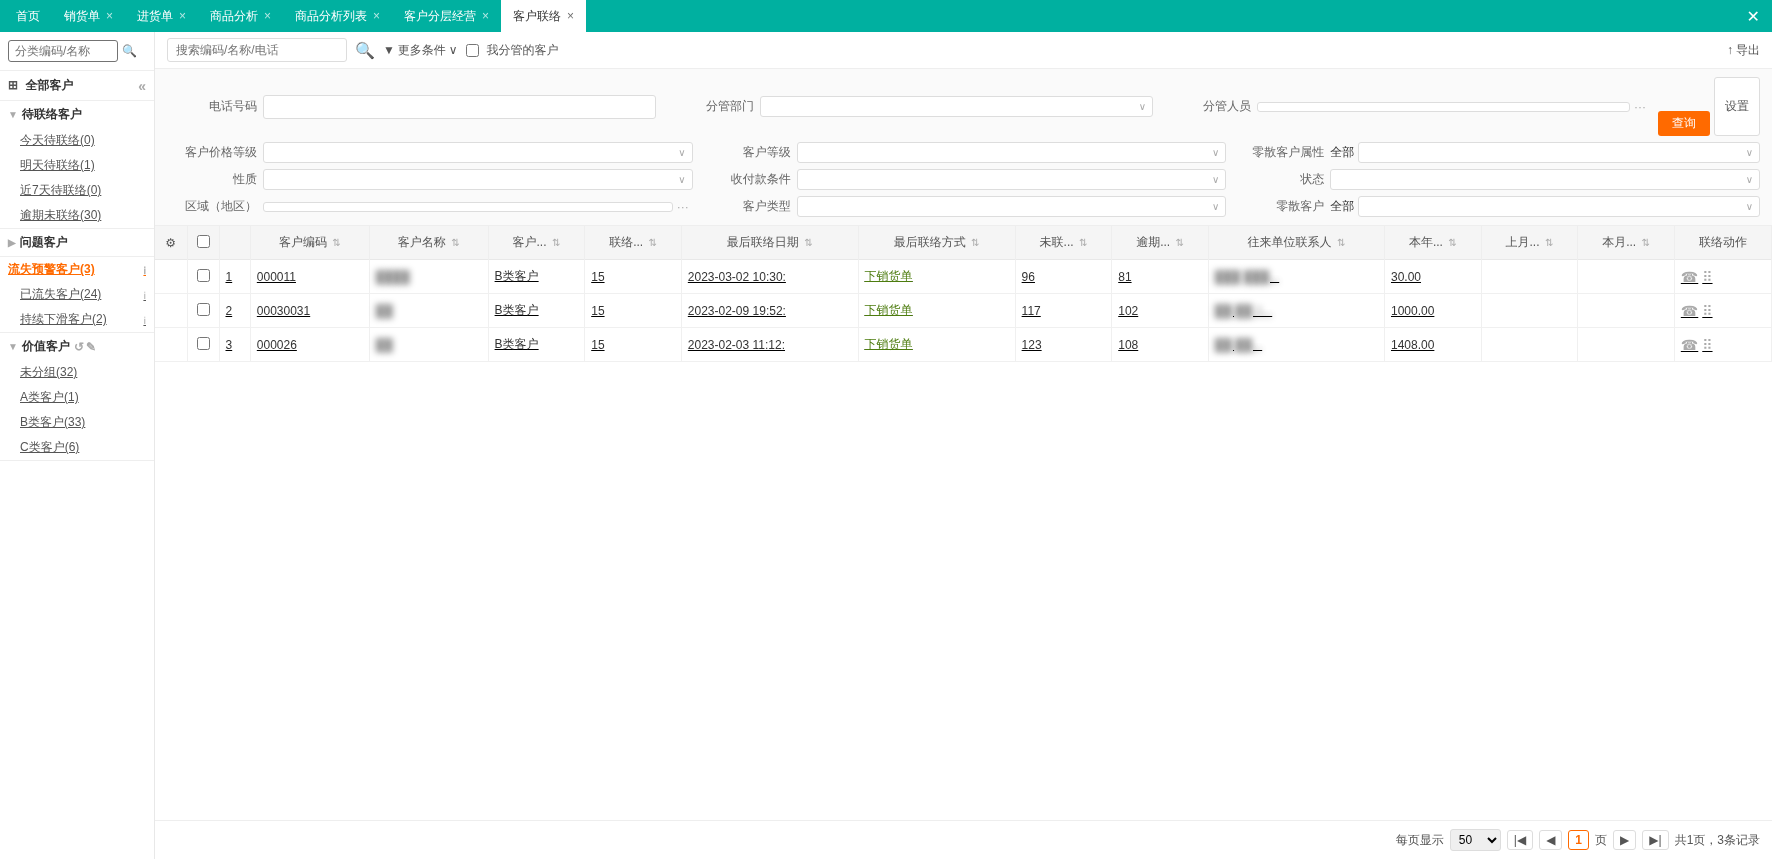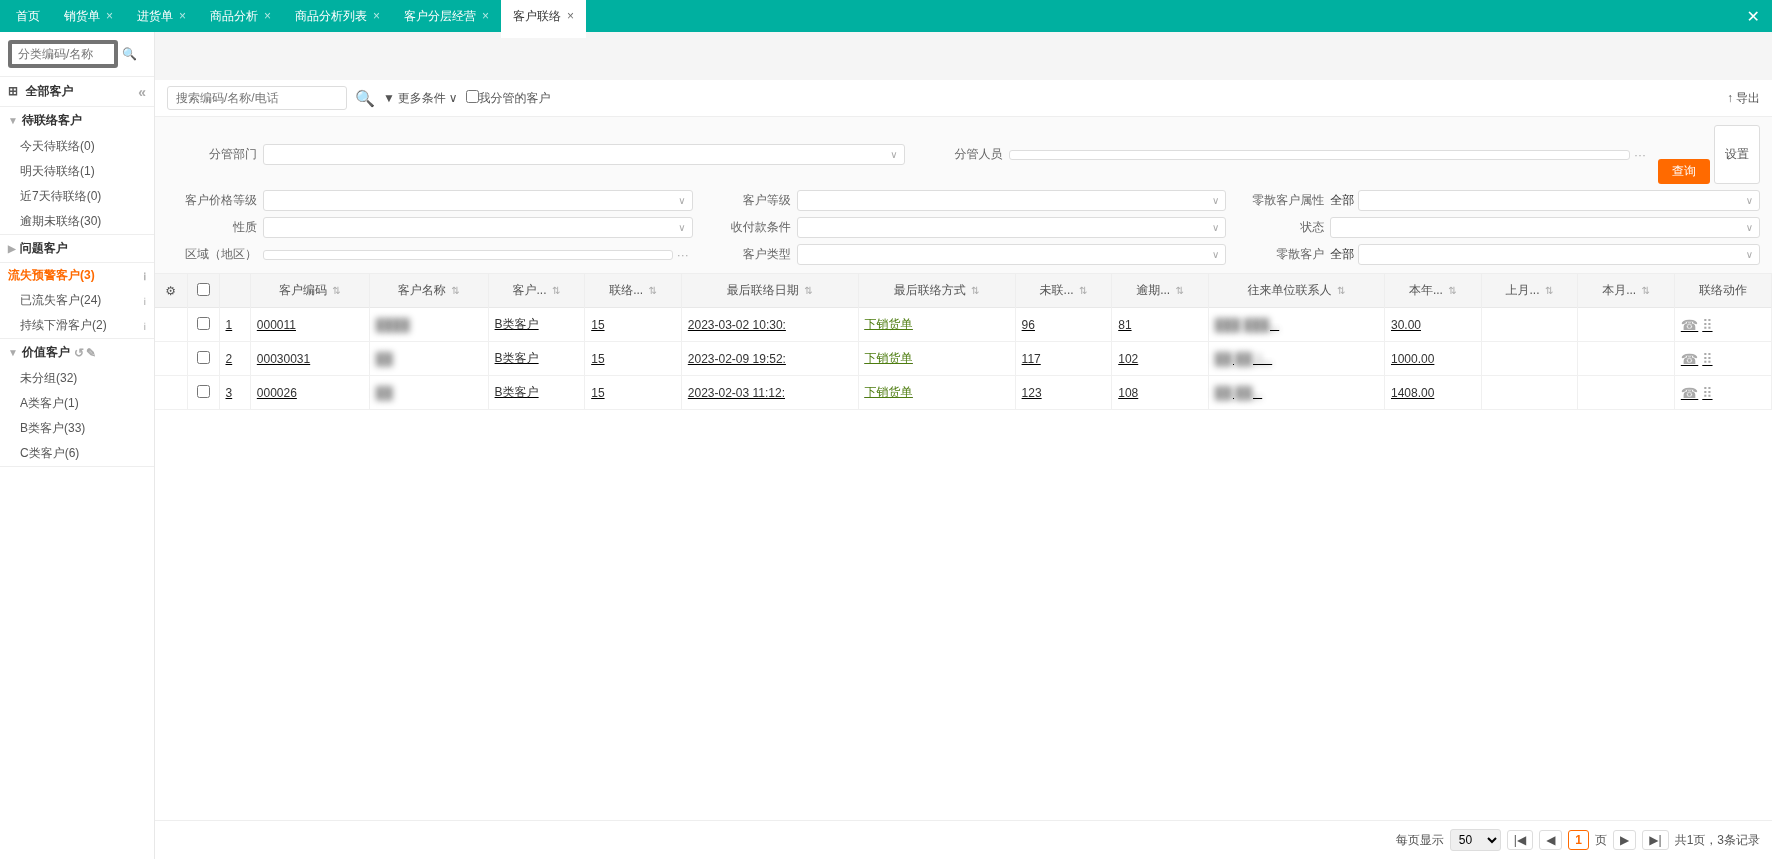--- a/index.html
+++ b/index.html
@@ -57,21 +57,21 @@
       overflow-y: auto;
       flex-shrink: 0;
     }
     .sidebar-search {
       display: flex;
       align-items: center;
       padding: 8px;
       border-bottom: 1px solid #eee;
     }
     .sidebar-search input {
-      border: 4px solid #737373;
+      border: 1px solid #737373;
       border-radius: 3px;
       padding: 3px 6px;
       width: 110px;
       font-size: 12px;
       outline: none;
     }
     .sidebar-search .search-icon {
       margin-left: 4px;
       color: #aaa;
       cursor: pointer;
@@ -103,20 +103,21 @@
       cursor: pointer;
     }
     .sidebar-group-header .arrow { margin-right: 4px; color: #aaa; font-size: 10px; }
     .sidebar-group-item {
       padding: 4px 8px 4px 20px;
       color: #555;
       cursor: pointer;
       display: flex;
       align-items: center;
       justify-content: space-between;
+      text-decoration: underline;
     }
     .sidebar-group-item.active {
       color: #ff6a00;
       font-weight: bold;
     }
     .sidebar-group-item .info-icon {
       color: #aaa;
       font-size: 10px;
       margin-left: 2px;
     }
@@ -137,21 +138,20 @@
       max-width: 200px;
     }
 
     
     .content-area {
       flex: 1;
       display: flex;
       flex-direction: column;
       overflow: hidden;
       background: white;
-      margin-top: 48px;
     }
 
     
     .filter-bar {
       display: flex;
       align-items: center;
       padding: 6px 12px;
       border-bottom: 1px solid #eee;
       background: white;
       gap: 8px;
@@ -177,22 +177,22 @@
       align-items: center;
       gap: 3px;
       color: #555;
       cursor: pointer;
       border: none;
       background: none;
       font-size: 12px;
     }
     .filter-checkbox-label {
       display: flex;
-      align-items: flex-start;
-      gap: 0;
+      align-items: center;
+      gap: 8px;
       color: #555;
       cursor: pointer;
     }
     .filter-spacer { flex: 1; }
     .export-btn {
       display: flex;
       align-items: center;
       gap: 3px;
       color: #555;
       cursor: pointer;
@@ -513,20 +513,24 @@
       <div class="filter-spacer"></div>
       <button class="export-btn">
         <span>↑</span>
         <span>导出</span>
       </button>
     </div>
 
     <div class="advanced-filter">
 
       <div class="filter-row">
+        <div class="filter-field">
+          <span class="filter-label">电话号码</span>
+          <input class="filter-input" type="text" style="">
+        </div>
         <div class="filter-field">
           <span class="filter-label">分管部门</span>
           <div class="filter-select">
             <span></span>
             <span class="chevron">∨</span>
           </div>
         </div>
         <div class="filter-field">
           <span class="filter-label">分管人员</span>
           <div class="filter-select">

